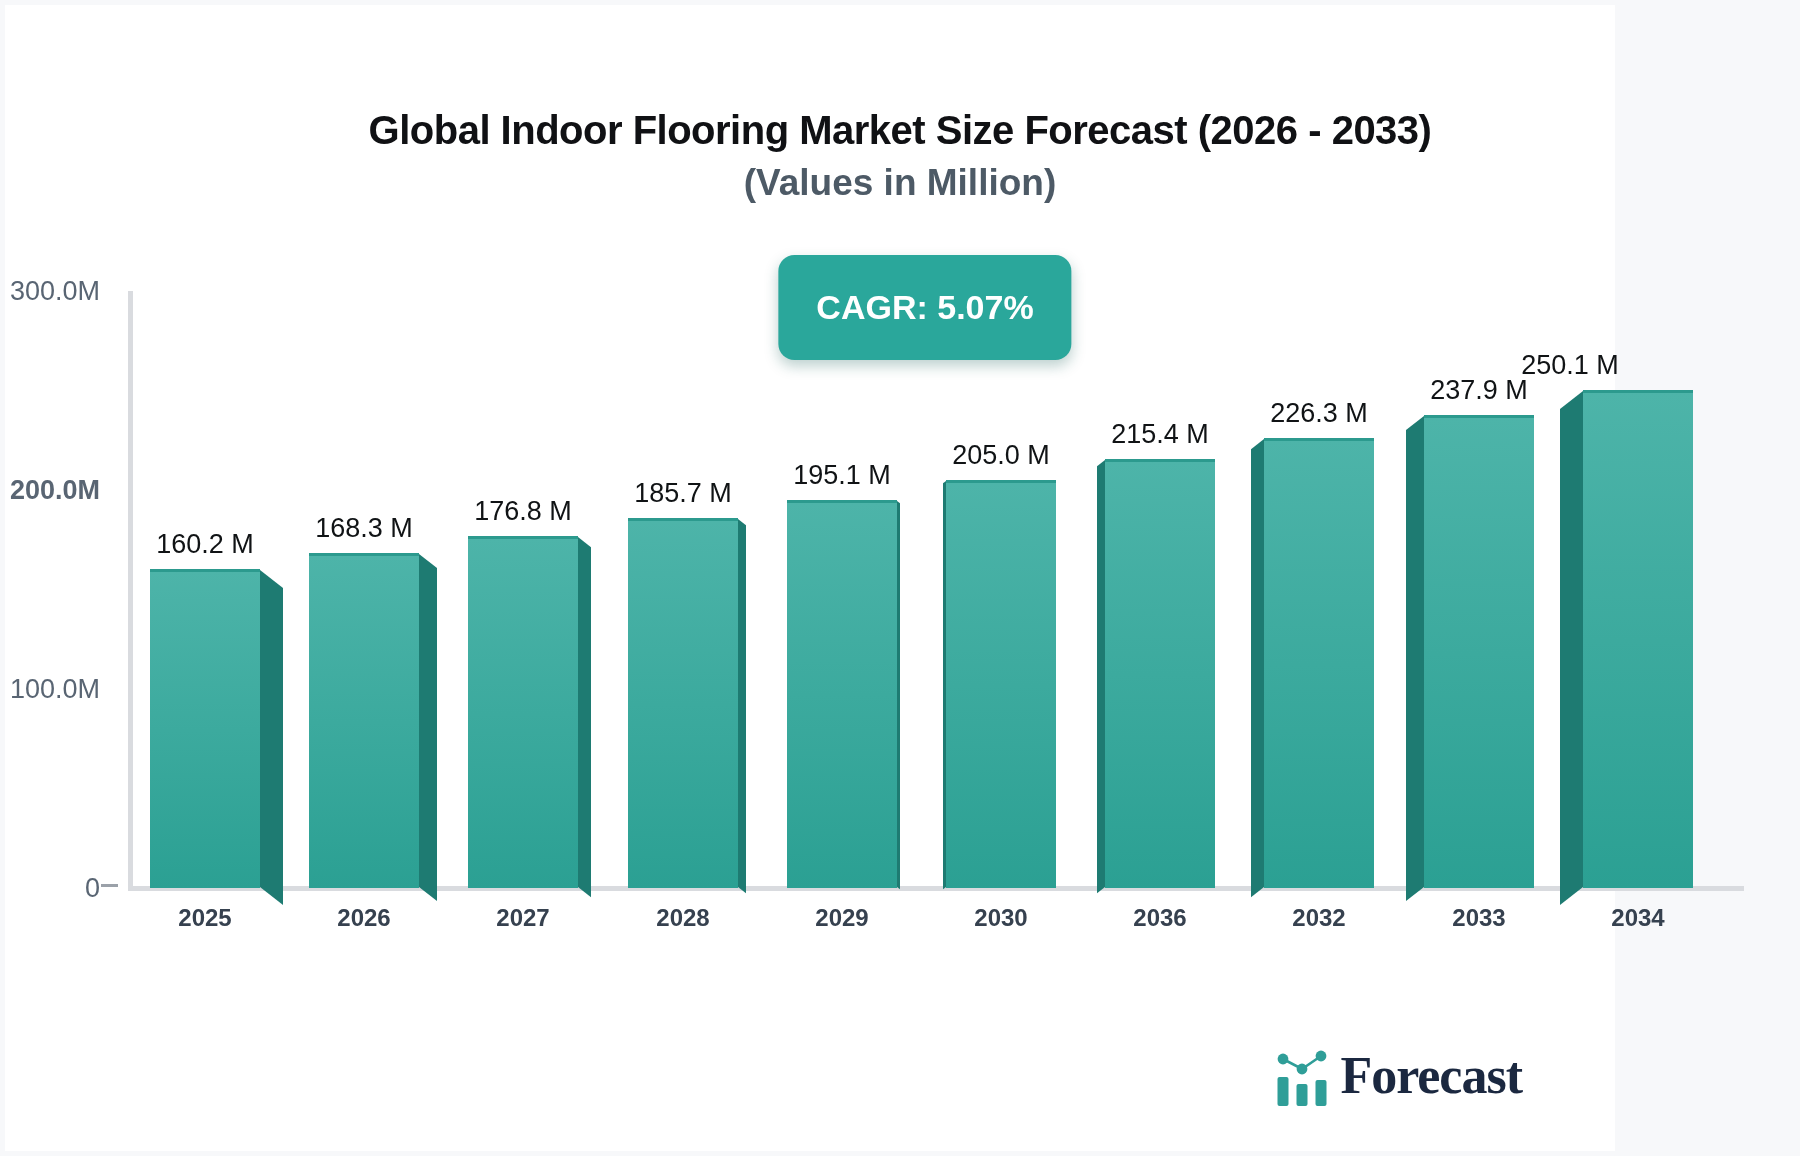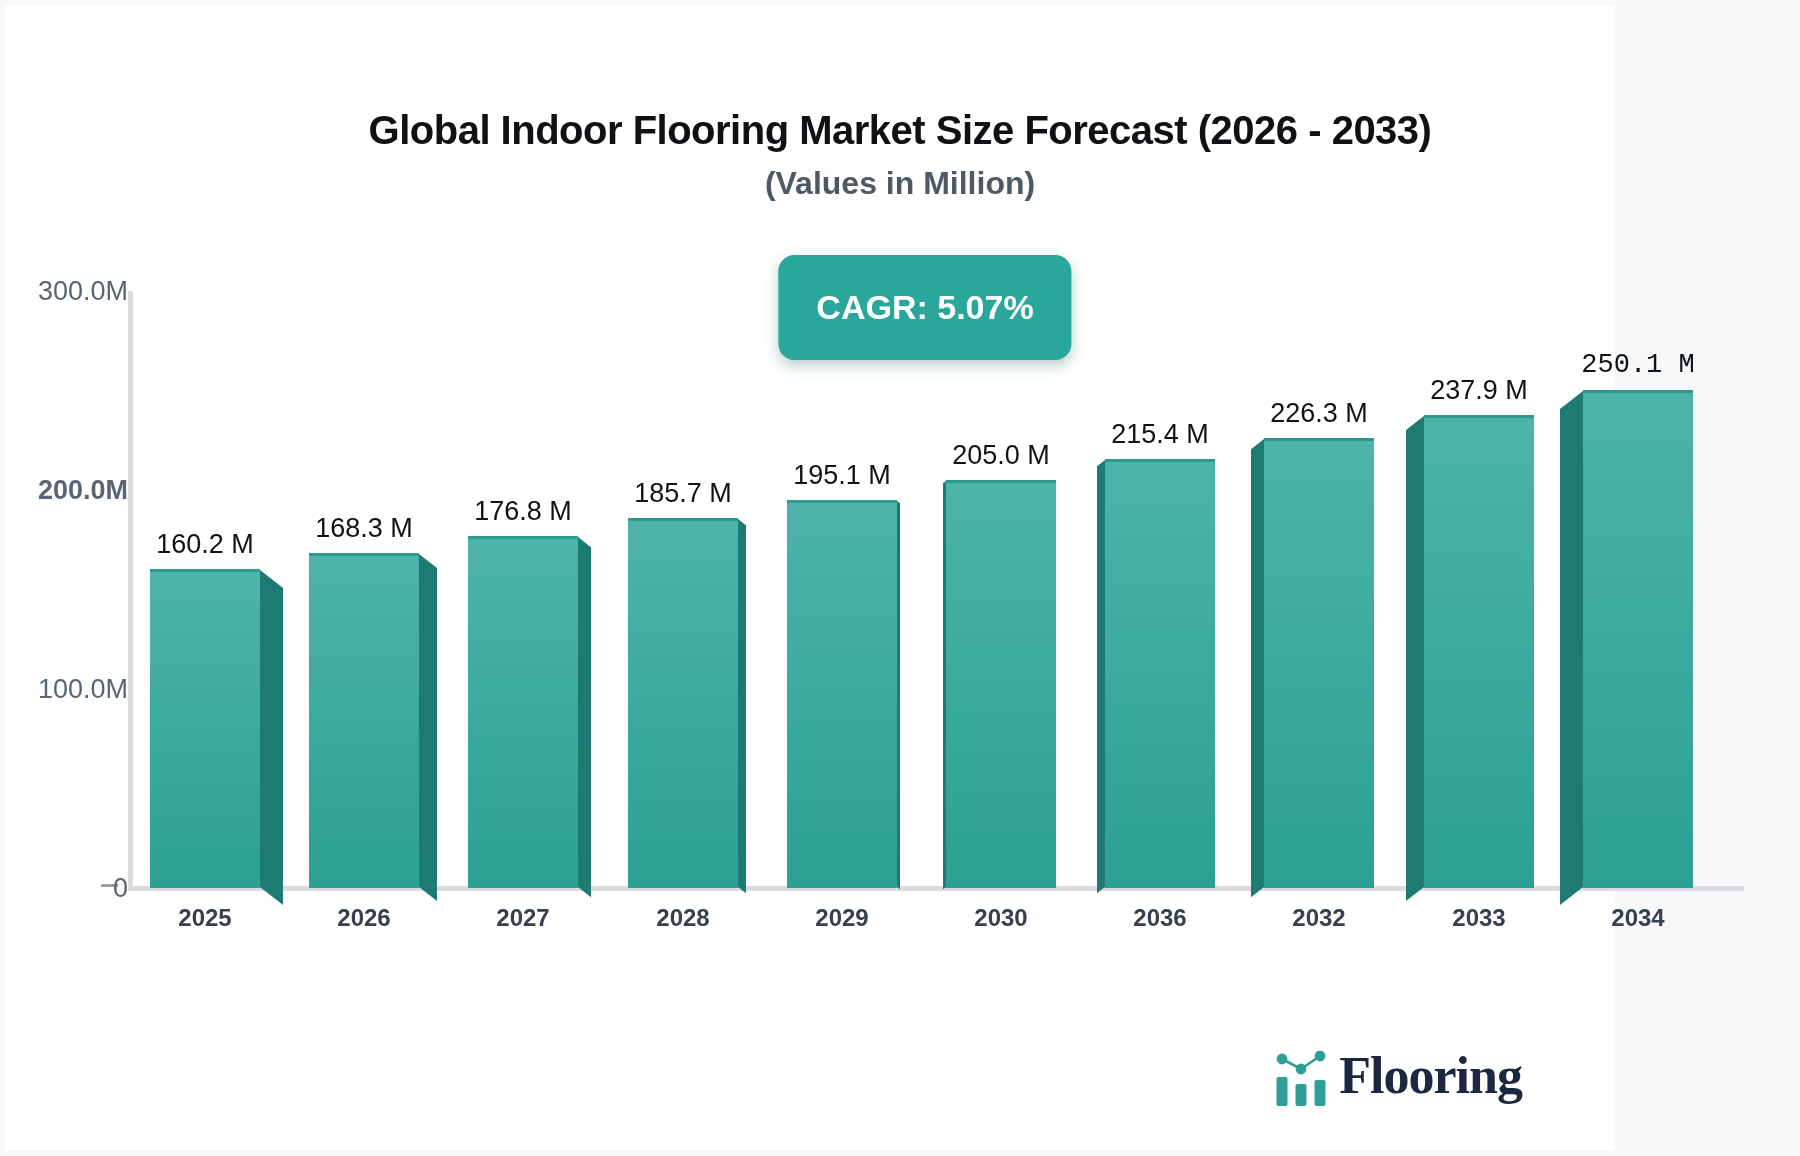--- a/index.html
+++ b/index.html
@@ -17,21 +17,21 @@
   }
   .chart-title{
     position:absolute;left:0;top:108px;width:1800px;
     text-align:center;
     font-size:40px;line-height:44px;font-weight:700;
     color:#101114;letter-spacing:-0.5px;
   }
   .chart-subtitle{
     position:absolute;left:0;top:166px;width:1800px;
     text-align:center;
-    font-size:32px;line-height:34px;font-weight:700;
+    font-size:37px;line-height:34px;font-weight:700;
     color:#4d5a66;
   }
   .cagr-badge{
     position:absolute;left:925px;top:255px;
     transform:translateX(-50%);
     background:#2aa79b;color:#ffffff;
     font-size:34px;font-weight:700;
     padding:33px 38px;border-radius:16px;
     box-shadow:0 6px 14px rgba(16,86,79,0.28);
     white-space:nowrap;
@@ -42,21 +42,20 @@
   }
   .axis-x{
     position:absolute;left:128px;top:886px;width:1616px;height:5px;
     background:#d9dbdf;
   }
   .y-tick-label{
     position:absolute;left:0;width:100px;
     text-align:right;
     font-size:27px;line-height:32px;
     color:#596573;
-    margin-left:28px;
   }
   .zero-dash{
     position:absolute;left:101px;top:884px;width:17px;height:3px;
     background:#9ba1a9;
   }
   .bar-face{
     position:absolute;
     box-sizing:border-box;
     border-top:3px solid #2c9a8e;
     background:linear-gradient(180deg,#4db4a9 0%,#35aa9d 55%,#2ba093 100%);
@@ -142,32 +141,32 @@
       <div class="bar-side" style="width: 13px; height: 448px; top: 439px; background: rgb(30, 123, 114); left: 1251px; transform: skewY(-38deg); transform-origin: right top;"></div>
       <div class="bar-face" style="left: 1264px; top: 438px; width: 110px; height: 450px; background: linear-gradient(rgb(77, 180, 169) 0%, rgb(43, 160, 147) 100%); border-top: 3px solid rgb(44, 154, 142);"></div>
       <div class="bar-value" style="left: 1209px; top: 396px;">226.3 M</div>
       <div class="x-label" style="left: 1229px;">2032</div>
       <div class="bar-side" style="width: 18px; height: 471px; top: 416px; background: rgb(30, 123, 114); left: 1406px; transform: skewY(-38deg); transform-origin: right top;"></div>
       <div class="bar-face" style="left: 1424px; top: 415px; width: 110px; height: 473px; background: linear-gradient(rgb(77, 180, 169) 0%, rgb(43, 160, 147) 100%); border-top: 3px solid rgb(44, 154, 142);"></div>
       <div class="bar-value" style="left: 1369px; top: 373px;">237.9 M</div>
       <div class="x-label" style="left: 1389px;">2033</div>
       <div class="bar-side" style="width: 23px; height: 496px; top: 391px; background: rgb(30, 123, 114); left: 1560px; transform: skewY(-38deg); transform-origin: right top;"></div>
       <div class="bar-face" style="left: 1583px; top: 390px; width: 110px; height: 498px; background: linear-gradient(rgb(77, 180, 169) 0%, rgb(43, 160, 147) 100%); border-top: 3px solid rgb(44, 154, 142);"></div>
-      <div class="bar-value" style="left: 1528px; top: 348px; font-family: Liberation Mono, monospace;">250.1 M</div>
+      <div class="bar-value" style="left: 1460px; top: 348px;">250.1 M</div>
       <div class="x-label" style="left: 1548px;">2034</div>
     </div>
 
   <div class="brand-logo">
     <svg class="brand-icon" viewBox="0 0 56 64" xmlns="http://www.w3.org/2000/svg">
       <g stroke="#2f9e98" stroke-width="2.6" fill="none">
         <polyline points="7,15 26,25 45,12"></polyline>
       </g>
       <circle cx="7" cy="15" r="5.4" fill="#2f9e98"></circle>
       <circle cx="26" cy="25" r="5.4" fill="#2f9e98"></circle>
       <circle cx="45" cy="12" r="5.4" fill="#2f9e98"></circle>
       <rect x="1.5" y="33" width="11" height="29" rx="2" fill="#2f9e98"></rect>
       <rect x="20.5" y="40" width="11" height="22" rx="2" fill="#2f9e98"></rect>
       <rect x="39.5" y="36" width="11" height="26" rx="2" fill="#2f9e98"></rect>
     </svg>
-    <span class="brand-text">Flooring</span>
+    <span class="brand-text">Forecast</span>
   </div>
 
 </div>
 
 </body></html>

